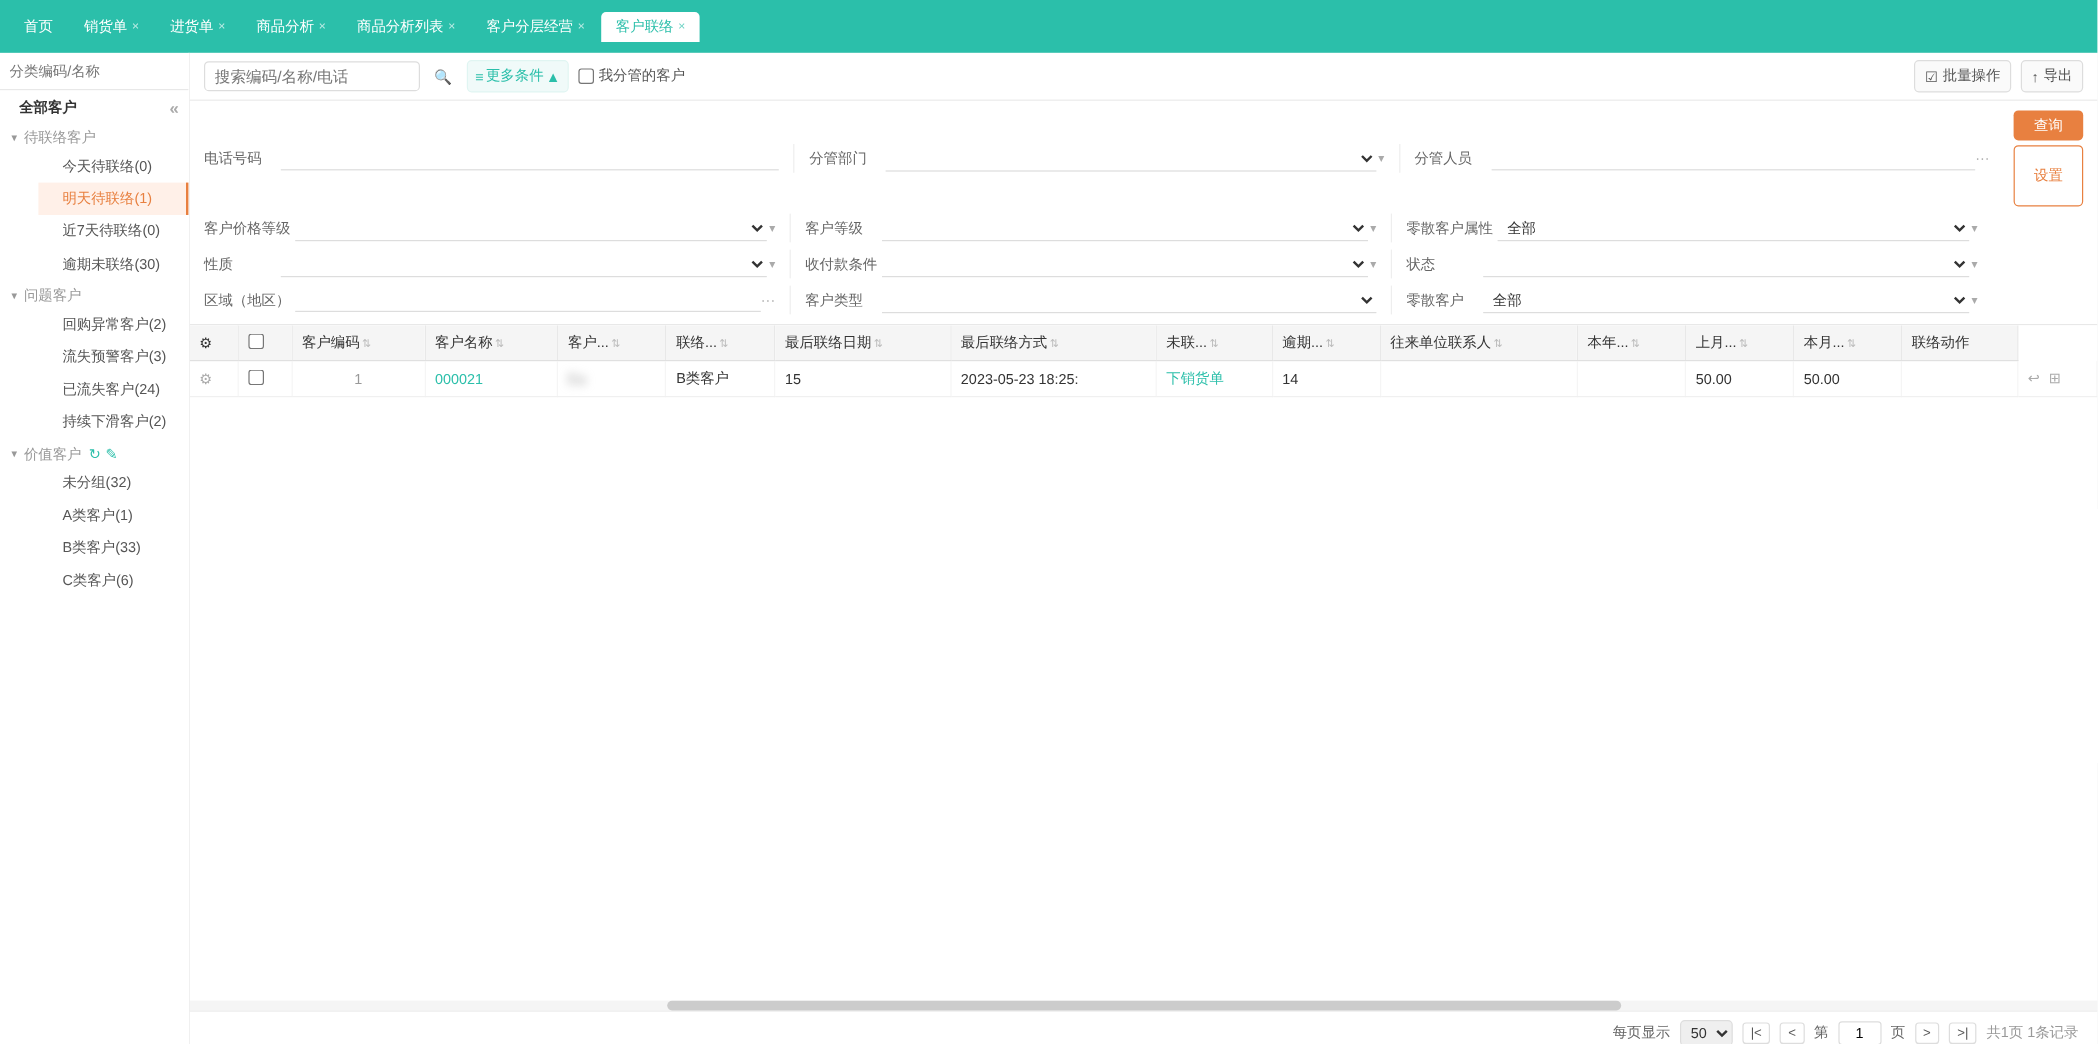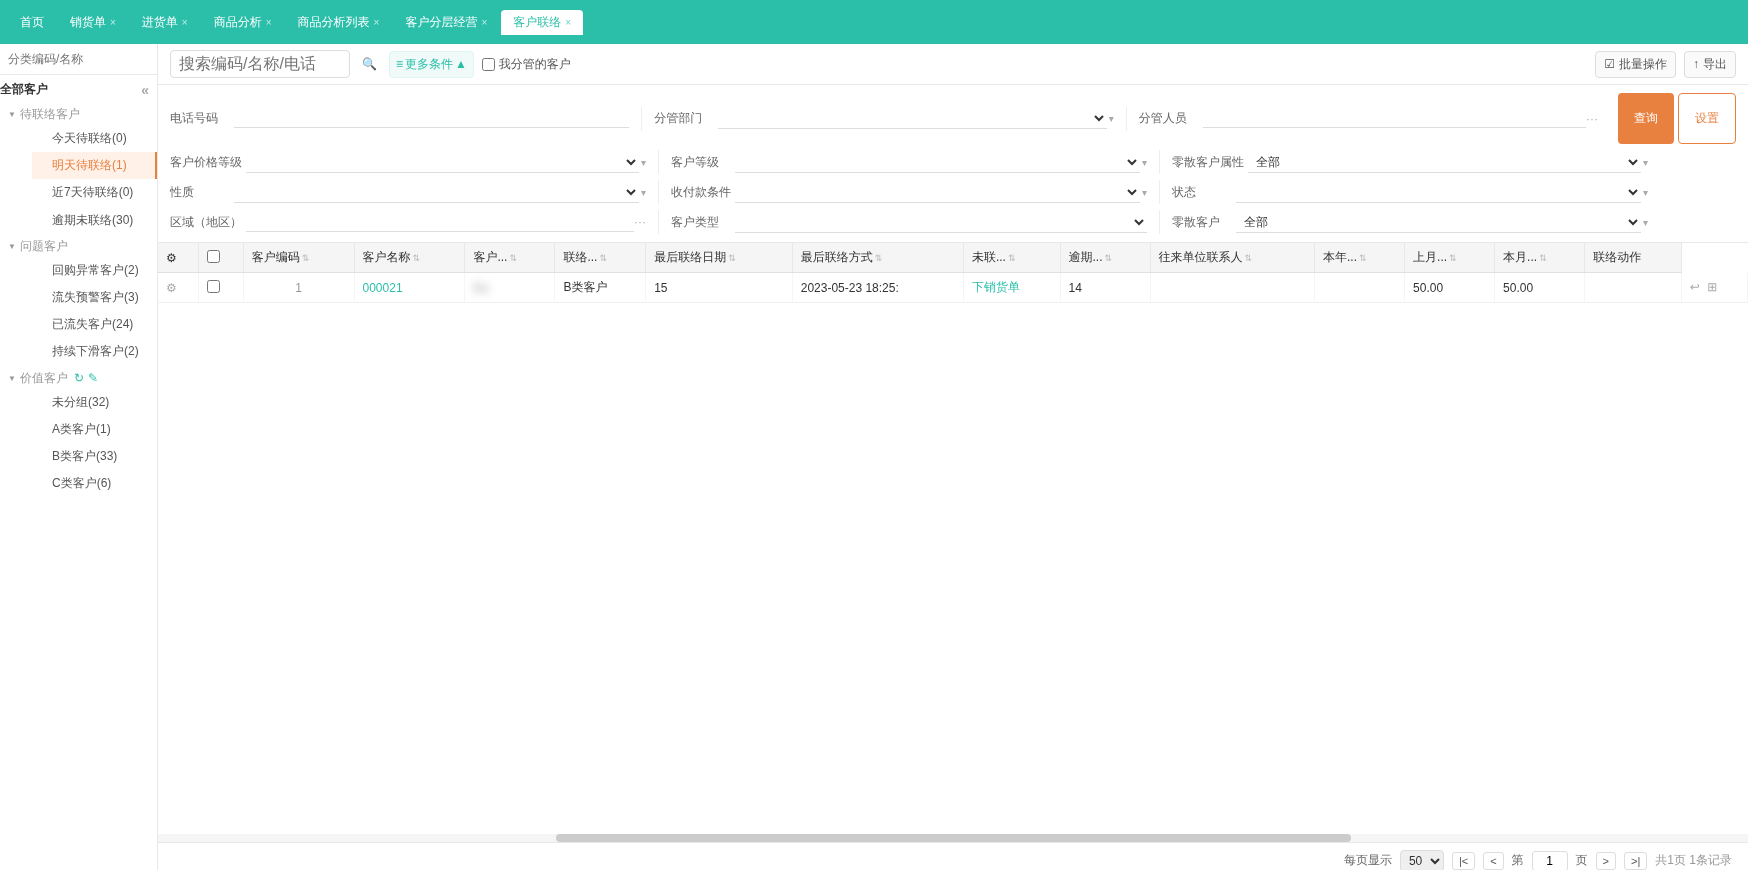--- a/index.html
+++ b/index.html
@@ -62,20 +62,21 @@
       color: #c2410c;
     }
     .sidebar-section-header {
       display: flex;
       align-items: center;
       justify-content: space-between;
       padding: 6px 8px 4px 0;
       color: #333;
       font-weight: bold;
       font-size: 12px;
+      margin-left: 16px;
     }
     .sidebar-collapse-btn {
       color: #aaa;
       cursor: pointer;
       font-size: 14px;
     }
     .sidebar-group-label {
       padding: 4px 8px 2px 8px;
       color: #999;
       font-size: 11px;
@@ -116,21 +117,21 @@
       padding: 6px 12px;
       border-bottom: 1px solid #e8e8e8;
       display: flex;
       align-items: center;
       gap: 8px;
     }
     .filter-search-input {
       border: 1px solid #ddd;
       border-radius: 4px;
       padding: 4px 8px;
-      font-size: 16px;
+      font-size: 13px;
       width: 180px;
       outline: none;
       color: #999;
     }
     .filter-search-btn {
       color: #aaa;
       cursor: pointer;
       padding: 2px 4px;
     }
     .more-conditions-btn {
@@ -209,21 +210,21 @@
       flex: 3;
       border: none;
       border-bottom: 1px solid #ddd;
       outline: none;
       font-size: 12px;
       padding: 2px 4px;
       background: transparent;
     }
     .filter-action-btns {
       display: flex;
-      flex-direction: row;
+      flex-direction: column;
       gap: 4px;
       margin-left: 12px;
     }
     .query-btn {
       background: #e88040;
       color: #fff;
       border: none;
       border-radius: 4px;
       padding: 4px 16px;
       cursor: pointer;

